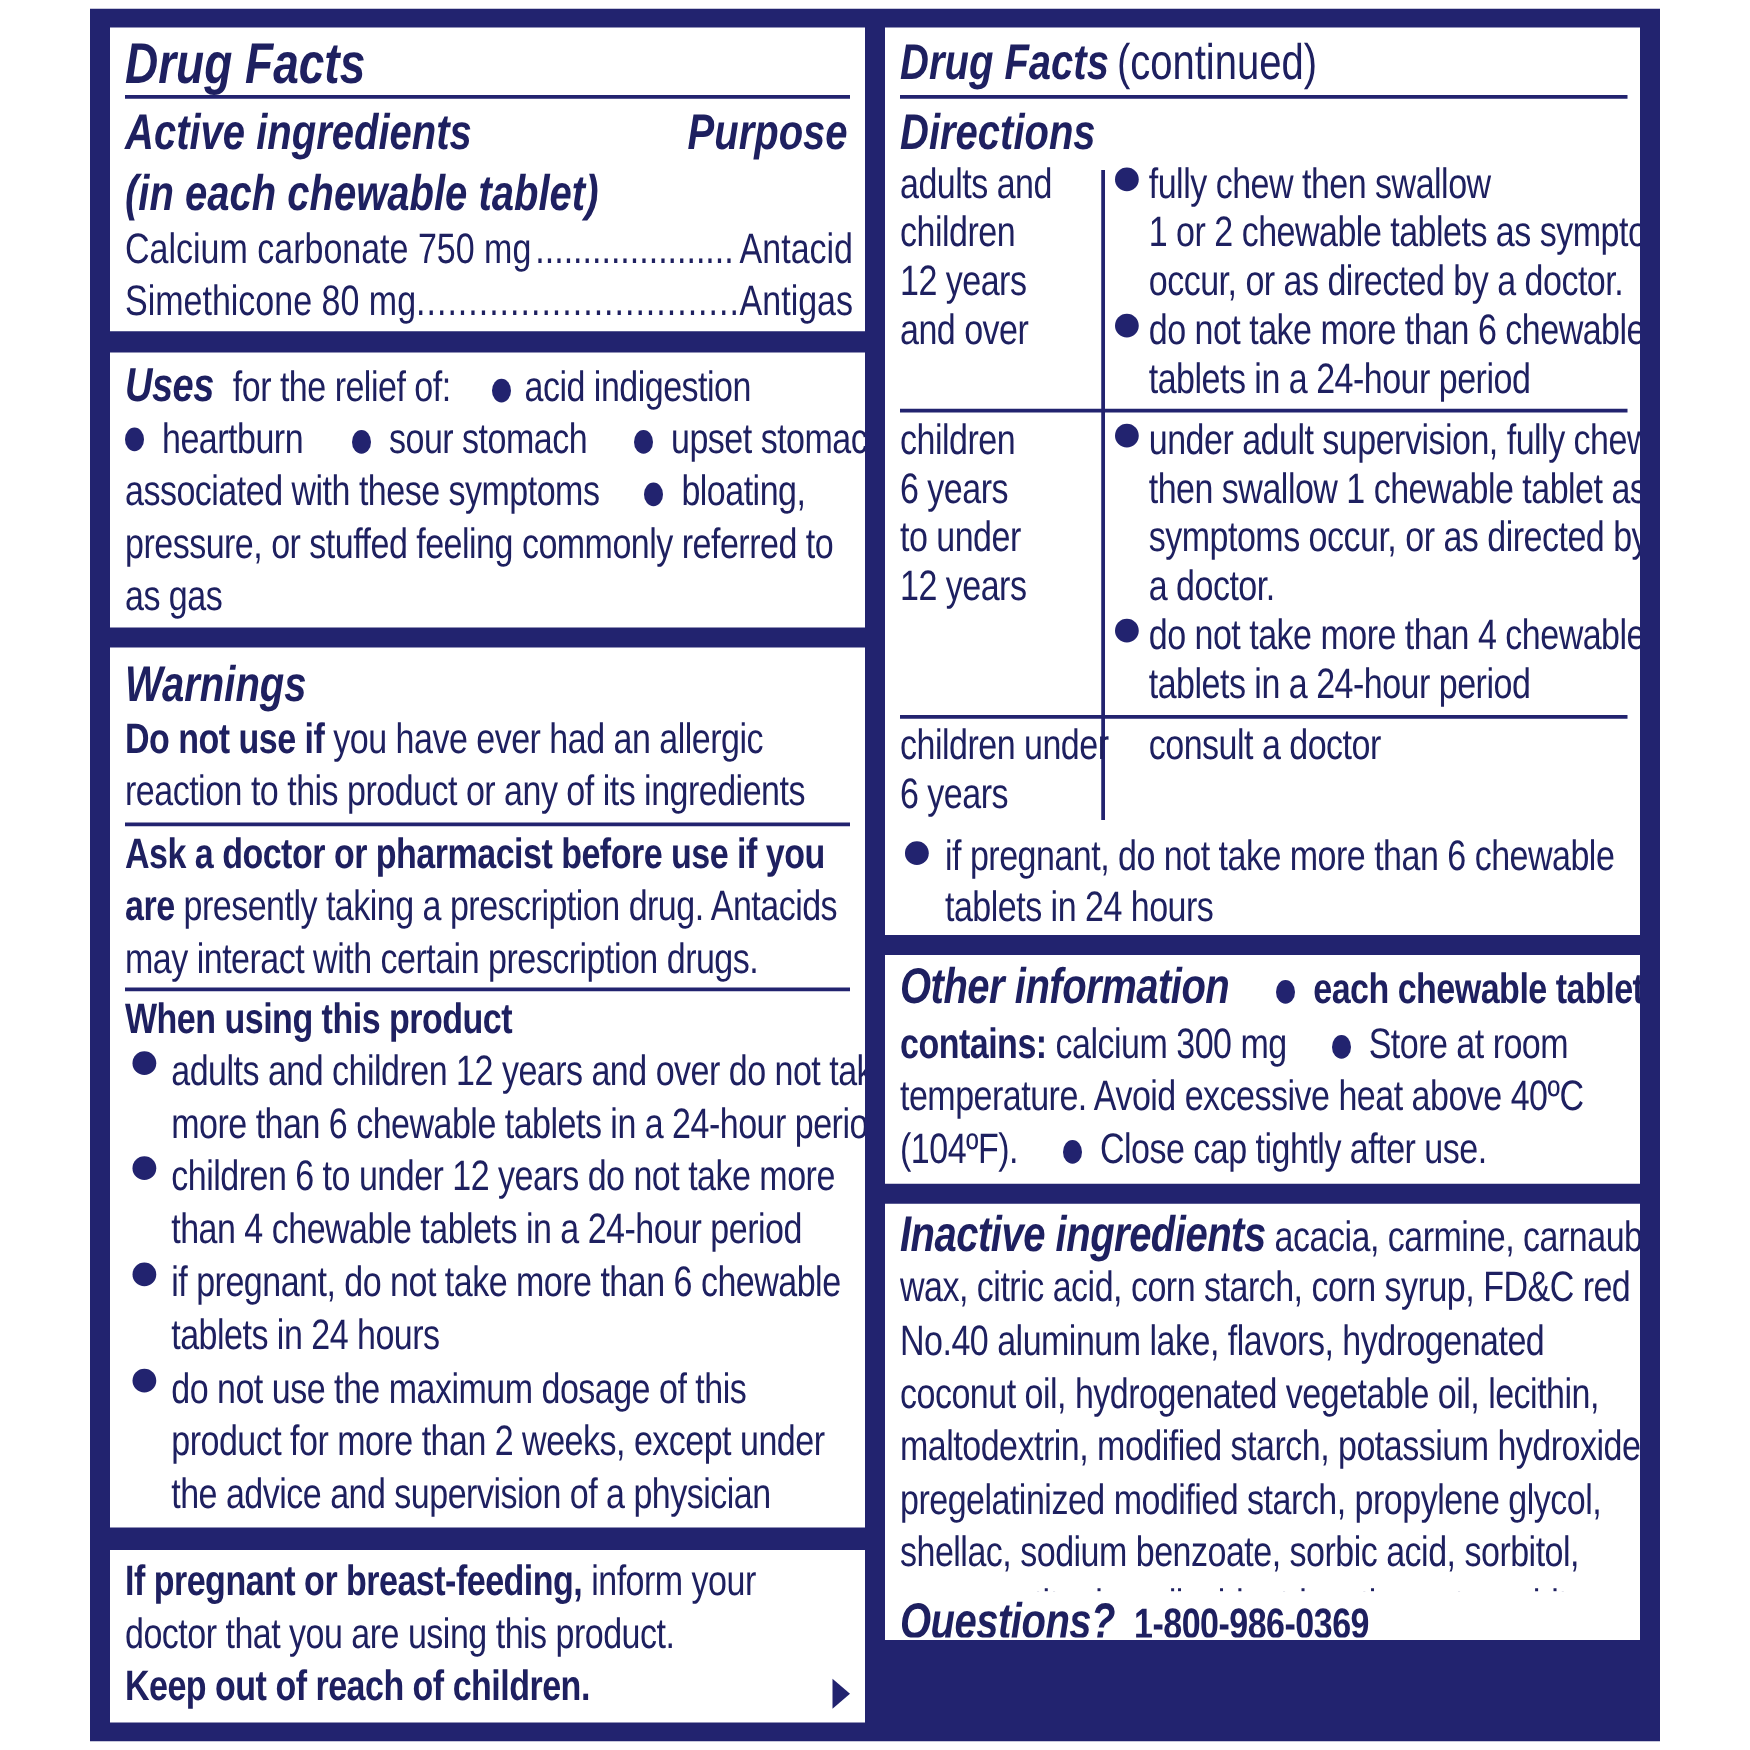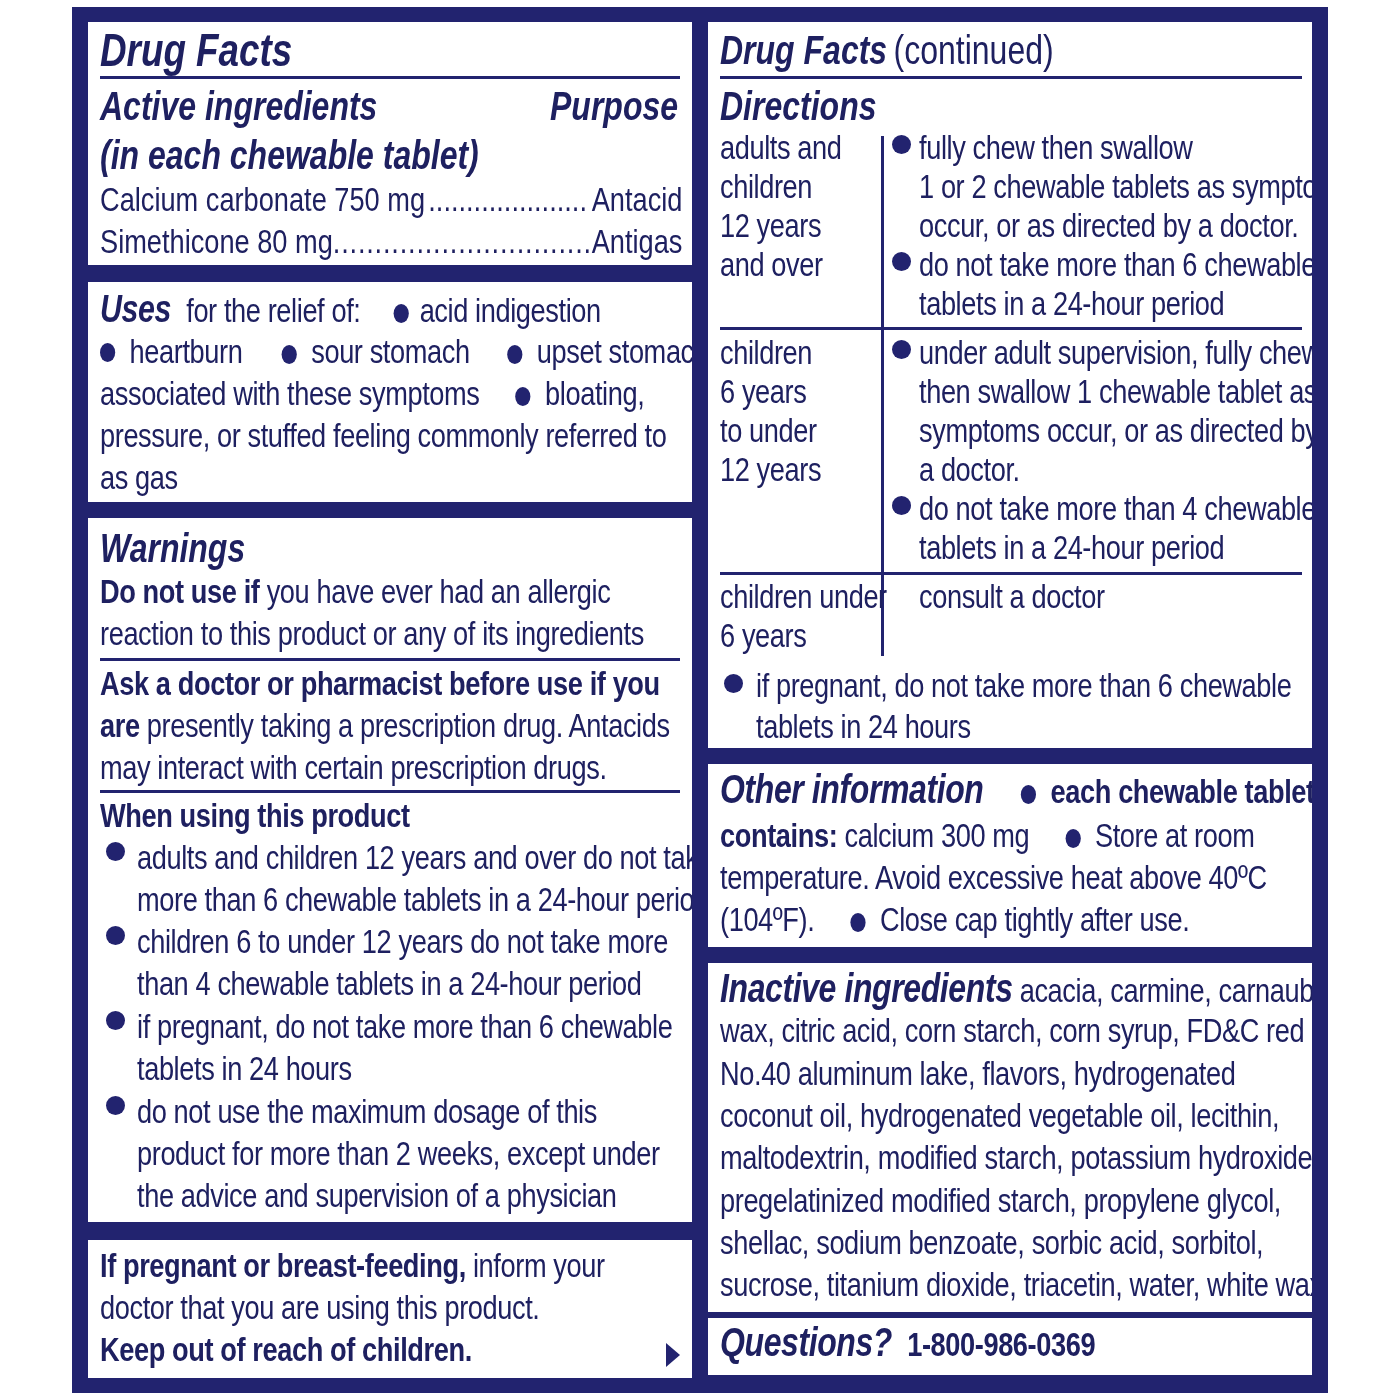--- a/index.html
+++ b/index.html
@@ -207,18 +207,18 @@
   </div>
   <div class="line narrow txt" style="left:12px; top:46px; font-size:34px;"><span>wax, citric acid, corn starch, corn syrup, FD&amp;C red</span></div>
   <div class="line narrow txt" style="left:12px; top:89px; font-size:34px;"><span>No.40 aluminum lake, flavors, hydrogenated</span></div>
   <div class="line narrow txt" style="left:12px; top:131px; font-size:34px;"><span>coconut oil, hydrogenated vegetable oil, lecithin,</span></div>
   <div class="line narrow txt" style="left:12px; top:173px; font-size:34px;"><span>maltodextrin, modified starch, potassium hydroxide,</span></div>
   <div class="line narrow txt" style="left:12px; top:216px; font-size:34px;"><span>pregelatinized modified starch, propylene glycol,</span></div>
   <div class="line narrow txt" style="left:12px; top:258px; font-size:34px;"><span>shellac, sodium benzoate, sorbic acid, sorbitol,</span></div>
   <div class="line narrow txt" style="left:12px; top:300px; font-size:34px;"><span>sucrose, titanium dioxide, triacetin, water, white wax</span></div>
 </div>
 
-<div class="panel" style="left:708px; top:1318px; width:604px; height:57px;">
+<div class="panel" style="left:708px; top:1273px; width:604px; height:37px;">
   <div class="line narrow txt" style="left:12px; top:3px; font-size:34px;">
     <span class="h-it" style="font-size:40px;">Questions?</span>
     <span class="b" style="margin-left:10px;">1-800-986-0369</span>
   </div>
 </div>
 
 </body></html>

